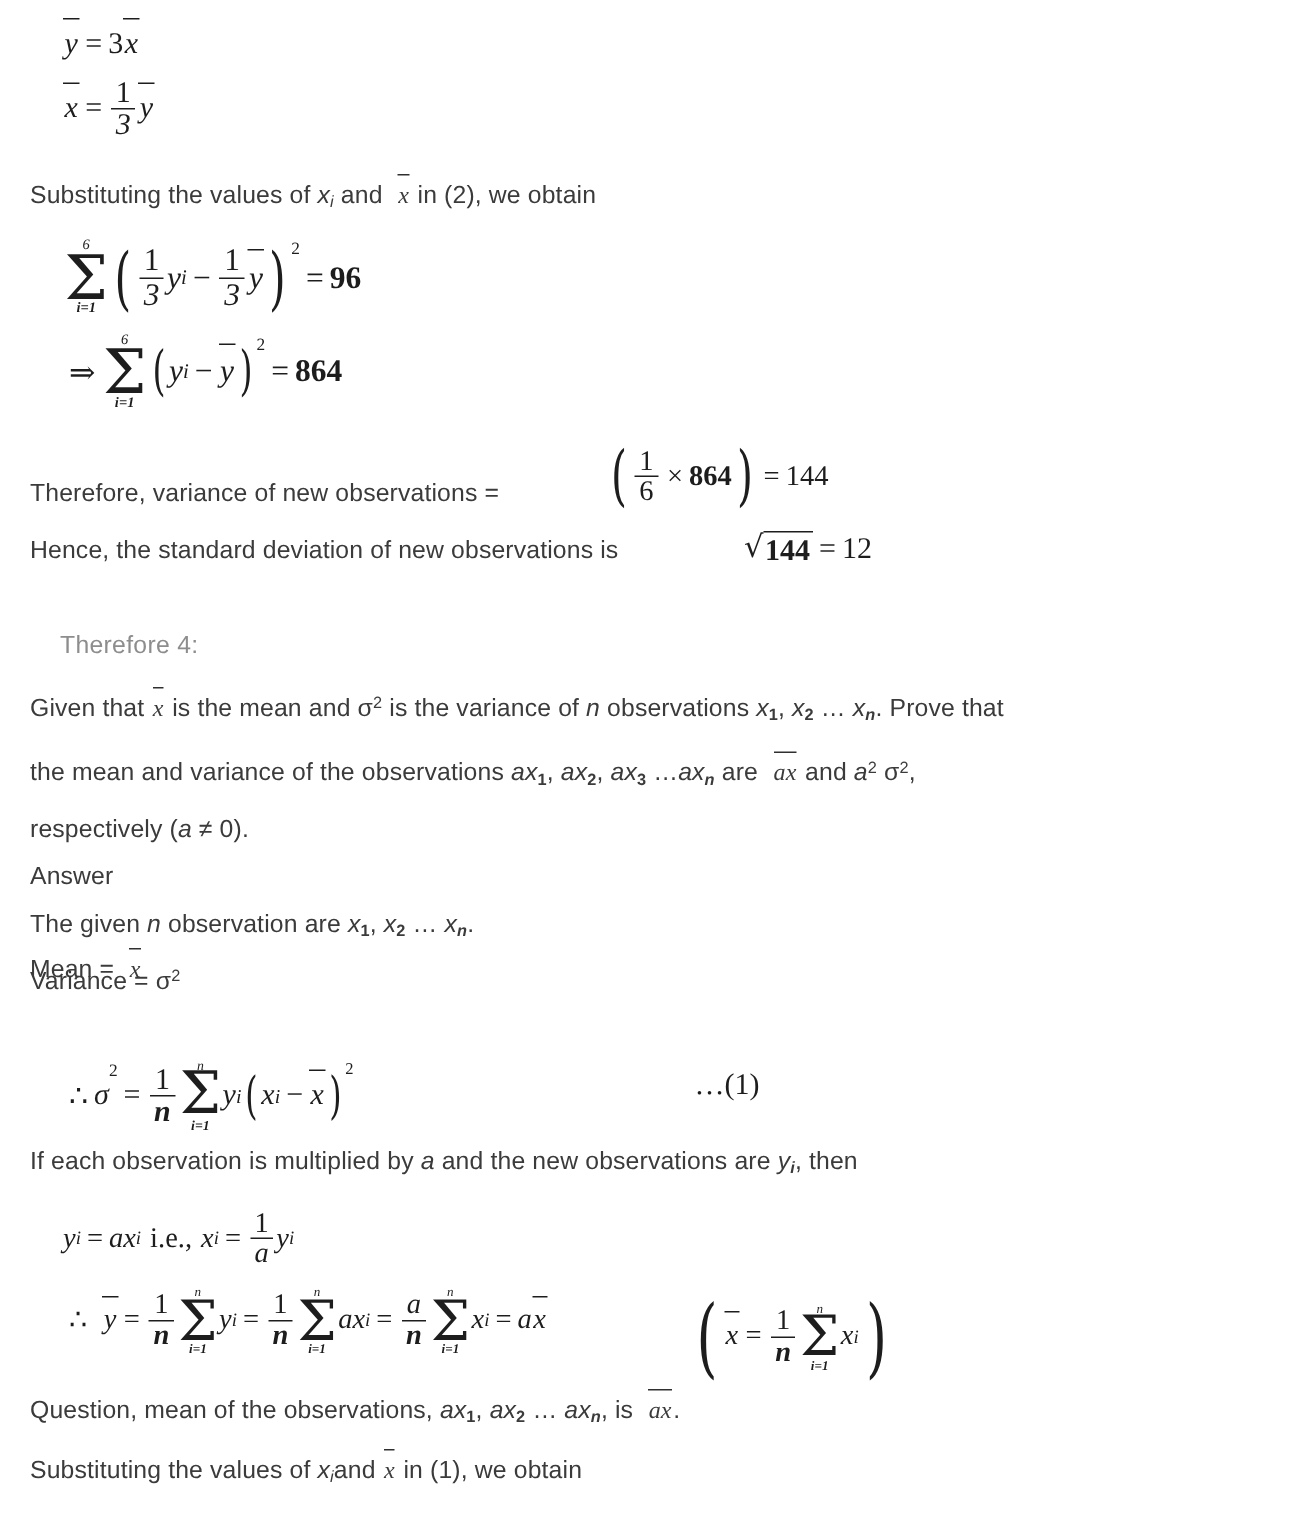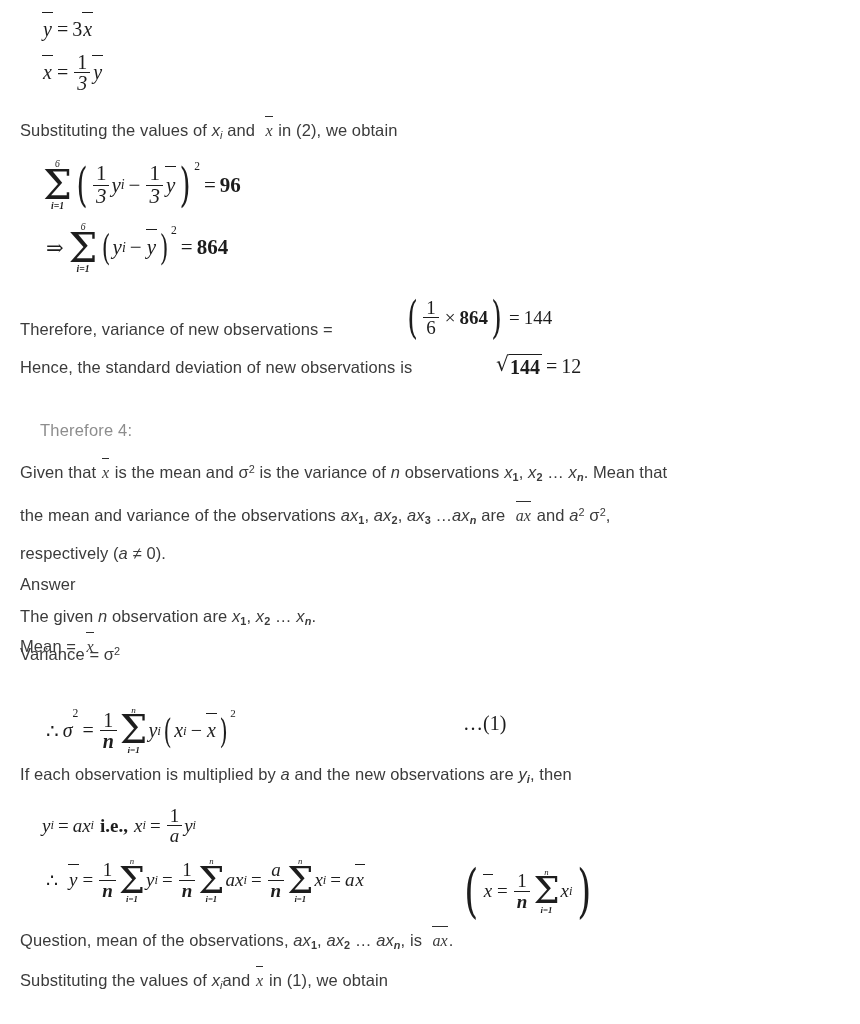--- a/index.html
+++ b/index.html
@@ -248,21 +248,21 @@
       <span class="radical">√</span>
       <span class="rad-body mn">144</span>
     </span>
     <span class="op">=</span>
     <span class="mn">12</span>
   </div>
 
   <div class="q-head" style="position:absolute; left:0; top:421px;">Therefore 4:</div>
 
   <div class="prose" style="position:absolute; left:0; top:464px;">
-    <span>Given that </span><span class="ovl">x</span><span> is the mean and σ</span><sup>2</sup><span> is the variance of </span><span class="it">n</span><span> observations </span><span class="it">x</span><sub>1</sub>, <span class="it">x</span><sub>2</sub><span> … </span><span class="it">x</span><sub class="it">n</sub><span>. Mean that</span>
+    <span>Given that </span><span class="ovl">x</span><span> is the mean and σ</span><sup>2</sup><span> is the variance of </span><span class="it">n</span><span> observations </span><span class="it">x</span><sub>1</sub>, <span class="it">x</span><sub>2</sub><span> … </span><span class="it">x</span><sub class="it">n</sub><span>. Prove that</span>
   </div>
 
   <div class="prose" style="position:absolute; left:0; top:507px;">
     <span>the mean and variance of the observations </span><span class="it">ax</span><sub>1</sub>, <span class="it">ax</span><sub>2</sub>, <span class="it">ax</span><sub>3</sub>&nbsp;…<span class="it">ax</span><sub class="it">n</sub><span> are </span>&nbsp;<span class="ovl">ax</span><span> and </span><span class="it">a</span><sup>2</sup> <span>σ</span><sup>2</sup><span>,</span>
   </div>
 
   <div class="prose" style="position:absolute; left:0; top:545px;">
     <span>respectively (</span><span class="it">a</span><span> ≠ 0).</span>
   </div>
 
@@ -312,21 +312,21 @@
     <span>If each observation is multiplied by </span><span class="it">a</span><span> and the new observations are </span><span class="it">y</span><sub class="it">i</sub><span>, then</span>
   </div>
 
   <div class="math" style="position:absolute; left:42px; top:806px; font-size:19px;">
     <span class="mi">y</span>
       <span class="sub-i">i</span>
     <span class="op">=</span>
     <span class="mi">a</span>
       <span class="mi">x</span>
       <span class="sub-i">i</span>
-    <span class="mn" style="padding:0 6px;font-weight:bold;">i.e.,</span>
+    <span class="mn" style="padding:0 6px;">i.e.,</span>
     <span class="mi">x</span>
       <span class="sub-i">i</span>
     <span class="op">=</span>
     <span class="frac">
       <span class="num mn">1</span>
       <span class="den mi">a</span>
     </span>
     <span class="mi">y</span>
       <span class="sub-i">i</span>
   </div>

